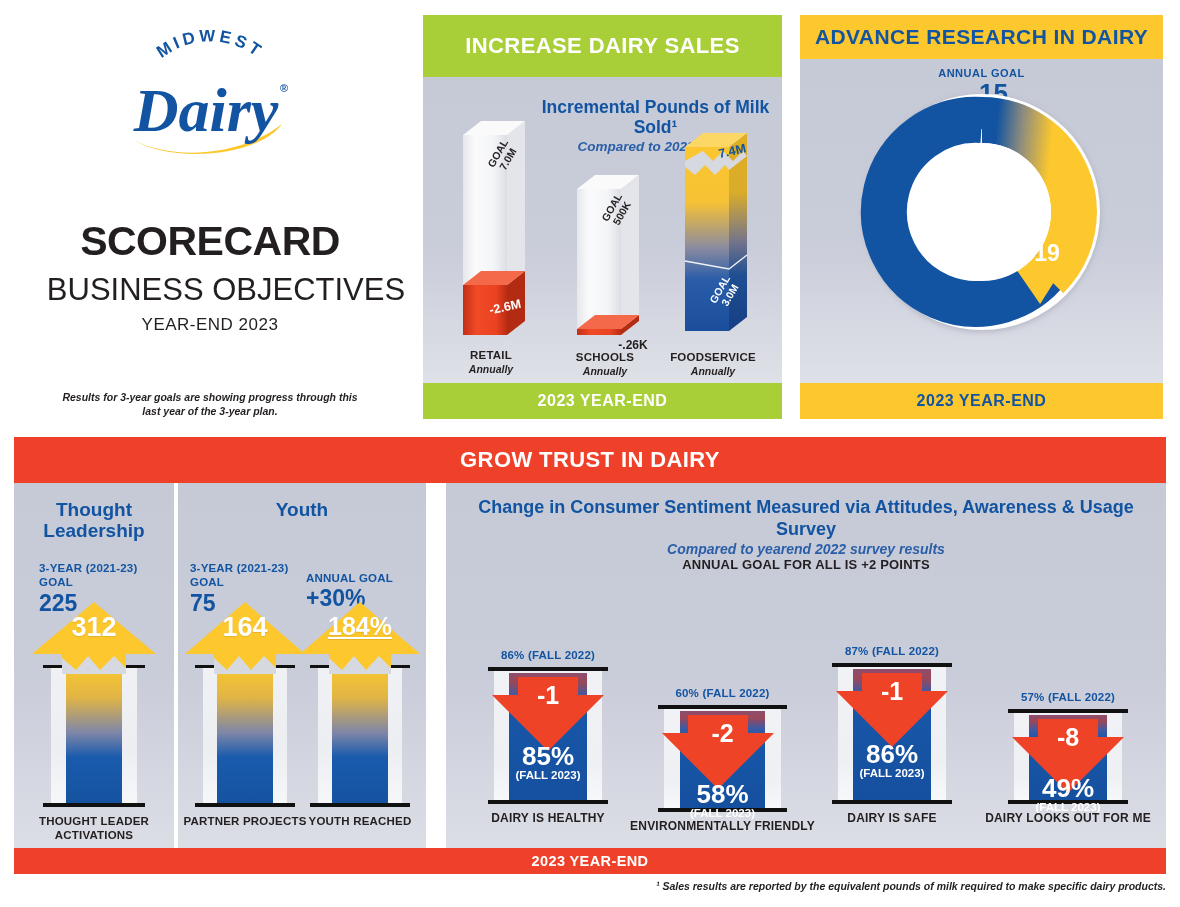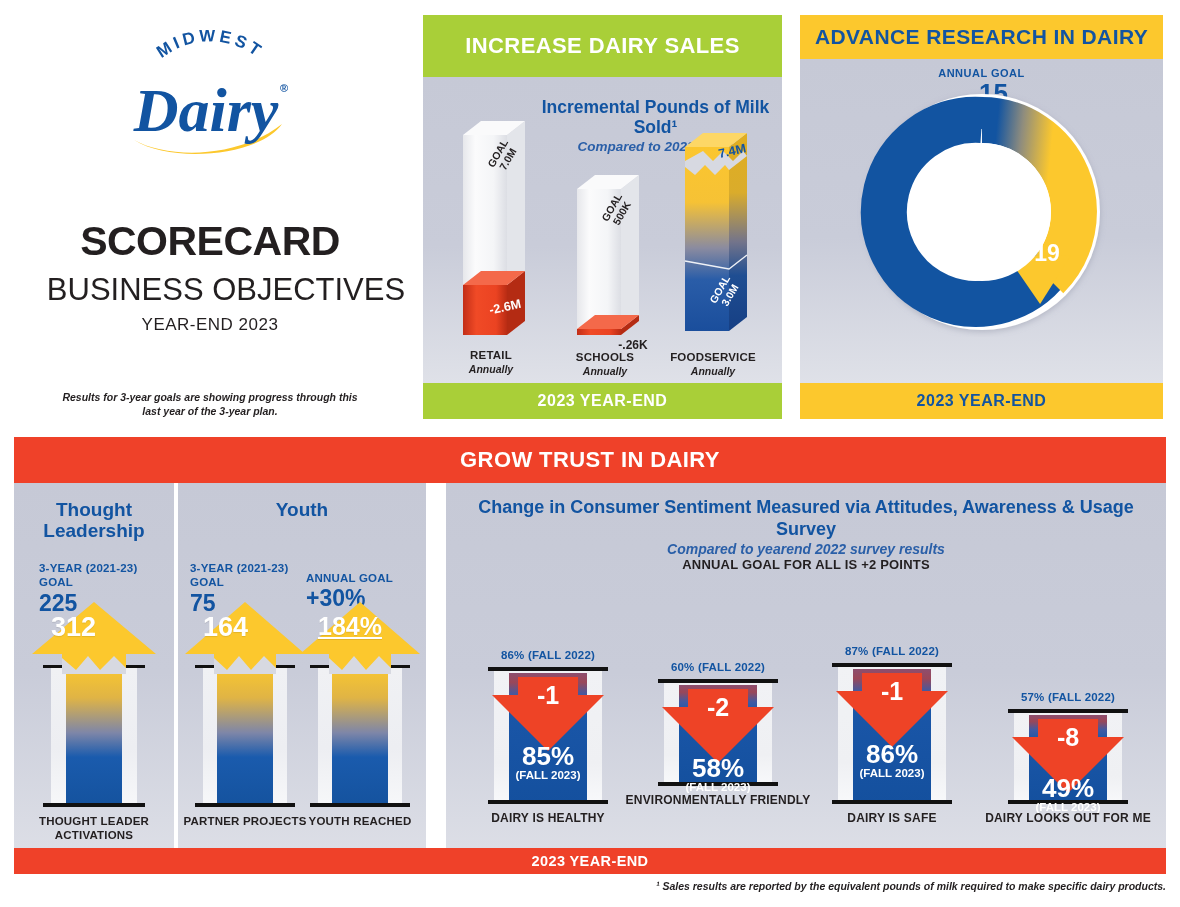--- a/index.html
+++ b/index.html
@@ -120,21 +120,21 @@
     background: linear-gradient(180deg, #F0F1F4 0%, #EDEEF2 60%, #F6F7F9 100%);
   }
   .upbar .baseline { position:absolute; left:-8px; width: calc(100% + 16px); height:4px; background:#111; }
   .upbar .goalline { position:absolute; left:-8px; width: calc(100% + 16px); height:2.5px; background:#111; }
   .upbar .fill {
     position:absolute; bottom:0; width: 66%; left: 17%;
     background: linear-gradient(180deg, #F8C630 0%, #E0B445 22%, #7E86A8 48%, #1A5BAD 66%, #15539F 100%);
   }
   .arrow-head { position:absolute; }
   .arrow-val {
-    position:absolute; width:100%; color:#fff;
+    position:absolute; width:100%; text-align:center; color:#fff;
     font-size: 27px; font-weight: 800; text-shadow: 0 1px 1px rgba(0,0,0,.10);
   }
   .bar-caption {
     position:absolute; width: 170px; text-align:center; left:50%; transform:translateX(-50%);
     font-size: 11.5px; font-weight: 800; color:#231F20; line-height:1.25; letter-spacing:0.2px;
   }
 
   
   #sent-title { position:absolute; top: 14px; width:100%; text-align:center;
     font-size: 18px; font-weight:800; color:#1254A1; line-height:1.2; }
@@ -410,21 +410,21 @@
         <div class="botline"></div>
         <svg style="position:absolute; left:-8px; top:4px;" width="124" height="80" viewBox="0 0 124 80">
           <polygon points="62,78 6,22 32,22 32,4 92,4 92,22 118,22" fill="#EE4326"></polygon>
         </svg>
         <div class="dn-delta" style="top:12px;">-1</div>
         <div class="dn-pct" style="top:72px;">85%</div>
         <div class="dn-pct-sub" style="top:100px;">(FALL 2023)</div>
         <div class="dn-caption" style="top:142px;">DAIRY IS HEALTHY</div>
       </div>
 
-      <div class="dnbar" style="left:218px; top:198px; width:108px; height:105px;">
+      <div class="dnbar" style="left:218px; top:224px; width:117px; height:105px;">
         <div class="yr2022" style="top:-20px;">60% (FALL 2022)</div>
         <div class="shell" style="height:105px;"></div>
         <div class="core" style="height:101px;"></div>
         <div class="topline" style="top:-2px;"></div>
         <div class="botline"></div>
         <svg style="position:absolute; left:-8px; top:4px;" width="124" height="80" viewBox="0 0 124 80">
           <polygon points="62,78 6,22 32,22 32,4 92,4 92,22 118,22" fill="#EE4326"></polygon>
         </svg>
         <div class="dn-delta" style="top:12px;">-2</div>
         <div class="dn-pct" style="top:72px;">58%</div>

